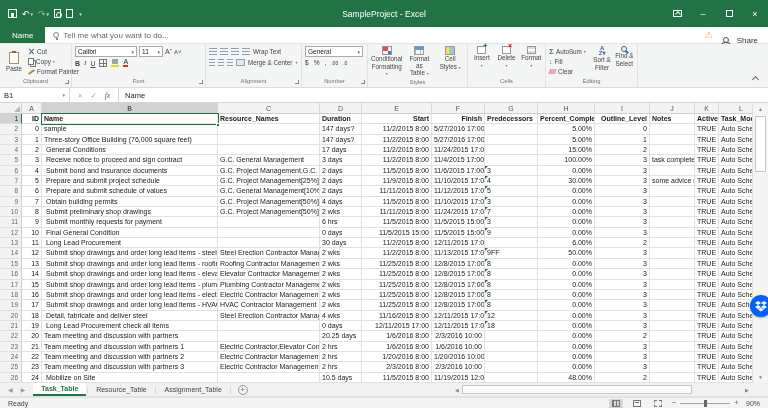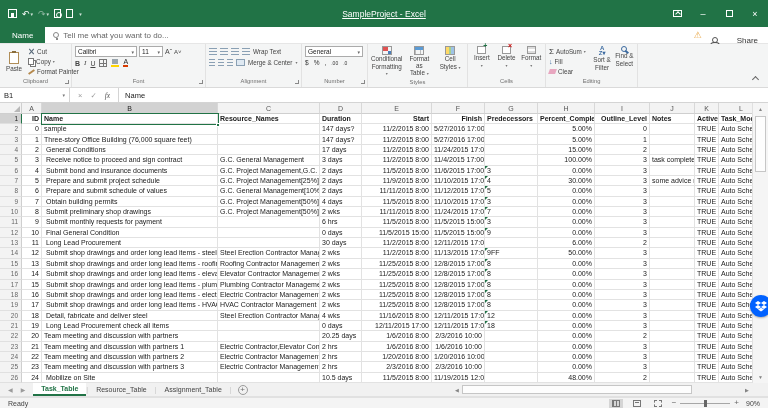--- a/index.html
+++ b/index.html
@@ -10,38 +10,38 @@
   .titlebar { height:27px; background:#217346; color:#fff; display:flex; align-items:center; position:relative; flex:none; }
   .qat { display:flex; align-items:center; gap:5px; padding-left:8px; z-index:2; }
   .qat .qi { display:flex; align-items:center; color:#fff; font-size:9px; }
   .qi.dim { color:#8fb7a2; }
   .qat .dd { font-size:5px; margin-left:1px; color:#cfe3d8; }
   .ic-save { width:9px; height:9px; border:1px solid #fff; position:relative; }
   .ic-save:after { content:''; position:absolute; left:2px; top:3px; width:3px; height:4px; background:#fff; }
   .ic-page { width:7px; height:9px; border:1px solid #fff; position:relative; }
   .ic-pagezoom { width:7px; height:9px; border:1px solid #fff; position:relative; }
   .ic-pagezoom:after { content:''; position:absolute; right:-2px; bottom:-1px; width:4px; height:4px; border:1px solid #fff; border-radius:50%; }
-  .title-text { position:absolute; left:0; right:0; text-align:center; font-size:8.5px; color:#fff;text-decoration:underline; }
+  .title-text { position:absolute; left:0; right:0; text-align:center; font-size:8.5px; color:#fff; }
   .winbtns { margin-left:auto; display:flex; z-index:2; }
   .winbtn { width:26px; height:27px; display:flex; align-items:center; justify-content:center; font-size:9px; color:#fff; }
   .ic-ribopts { width:9px; height:7px; border:1px solid #fff; position:relative; }
   .ic-ribopts:after { content:''; position:absolute; left:2.5px; top:1px; width:3px; height:3px; border-top:1px solid #fff; border-right:1px solid #fff; transform:rotate(-45deg); }
   .ic-max { width:7px; height:7px; border:1px solid #fff; }
 
   
   .tabrow { height:17px; background:#fff; display:flex; align-items:stretch; font-size:8px; color:#444; border-bottom:1px solid #e6e6e6; flex:none; position:relative; }
   .rtab { padding:0 9px; display:flex; align-items:center; }
   .rtab.file { background:#217346; color:#fff; padding:0 12px; }
   .rtab.active { color:#217346; font-weight:bold; background:#fff; border:1px solid #e6e6e6; border-bottom:none; }
   .tellme { display:flex; align-items:center; gap:4px; color:#666; padding:0 8px; }
   .ic-bulb { width:6px; height:6px; border:1px solid #888; border-radius:50%; position:relative; }
   .ic-bulb:after { content:''; position:absolute; left:1.5px; bottom:-3px; width:2px; height:2px; background:#888; }
   .tabrow-right { margin-left:auto; display:flex; align-items:center; gap:8px; padding-right:10px; }
   .warn { color:#E8A33D; font-family:"DejaVu Sans",sans-serif; font-size:9px; }
-  .sharebtn { display:flex; align-items:center; gap:19px; color:#333;margin-top:11px; }
+  .sharebtn { display:flex; align-items:center; gap:8px; color:#333;margin-top:11px; }
   .ic-person { width:8px; height:8px; position:relative; }
   .ic-person:before { content:''; position:absolute; left:2px; top:0; width:4px; height:4px; border:1px solid #555; border-radius:50%; }
   .ic-person:after { content:''; position:absolute; left:0; top:5px; width:8px; height:4px; border:1px solid #555; border-bottom:none; border-radius:4px 4px 0 0; }
 
   
   .ribbon { height:44px; background:#f4f5f5; border-bottom:1px solid #dadada; display:flex; flex:none; position:relative; font-size:6.3px; color:#444; }
   .rgroup { border-right:1px solid #e2e2e2; display:flex; flex-direction:column; flex:none; }
   .rbody { flex:1; display:flex; padding:2px 3px 0 3px; gap:3px; }
   .rlabelrow { height:10px; position:relative; text-align:center; font-size:5.8px; color:#6f6f6f; line-height:9px; }
   .dlgl { position:absolute; right:2px; bottom:3px; width:4px; height:4px; border-right:1px solid #888; border-bottom:1px solid #888; }

